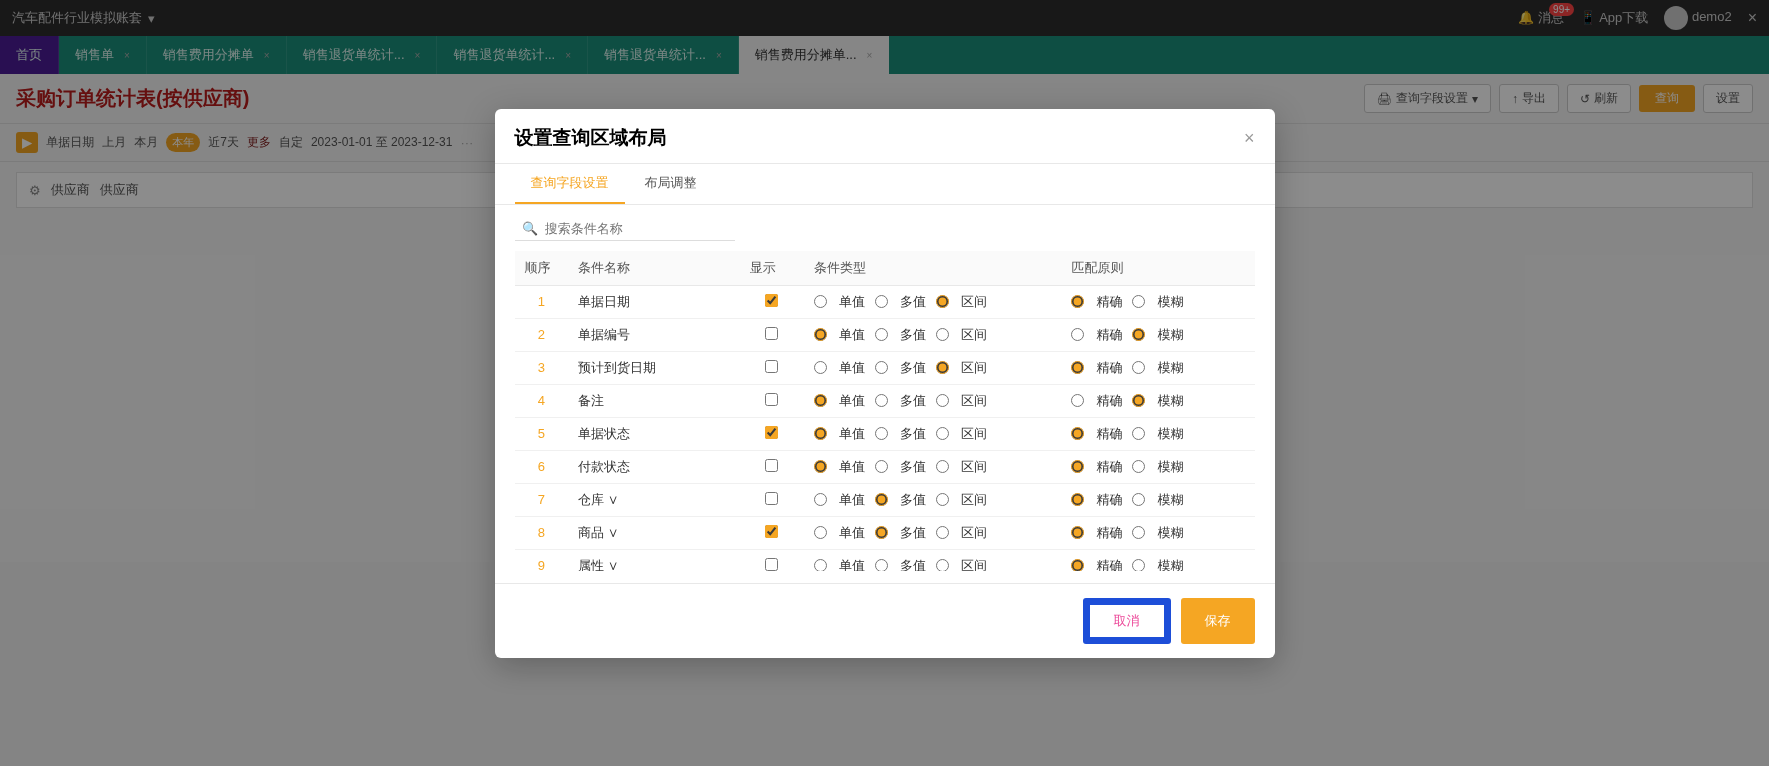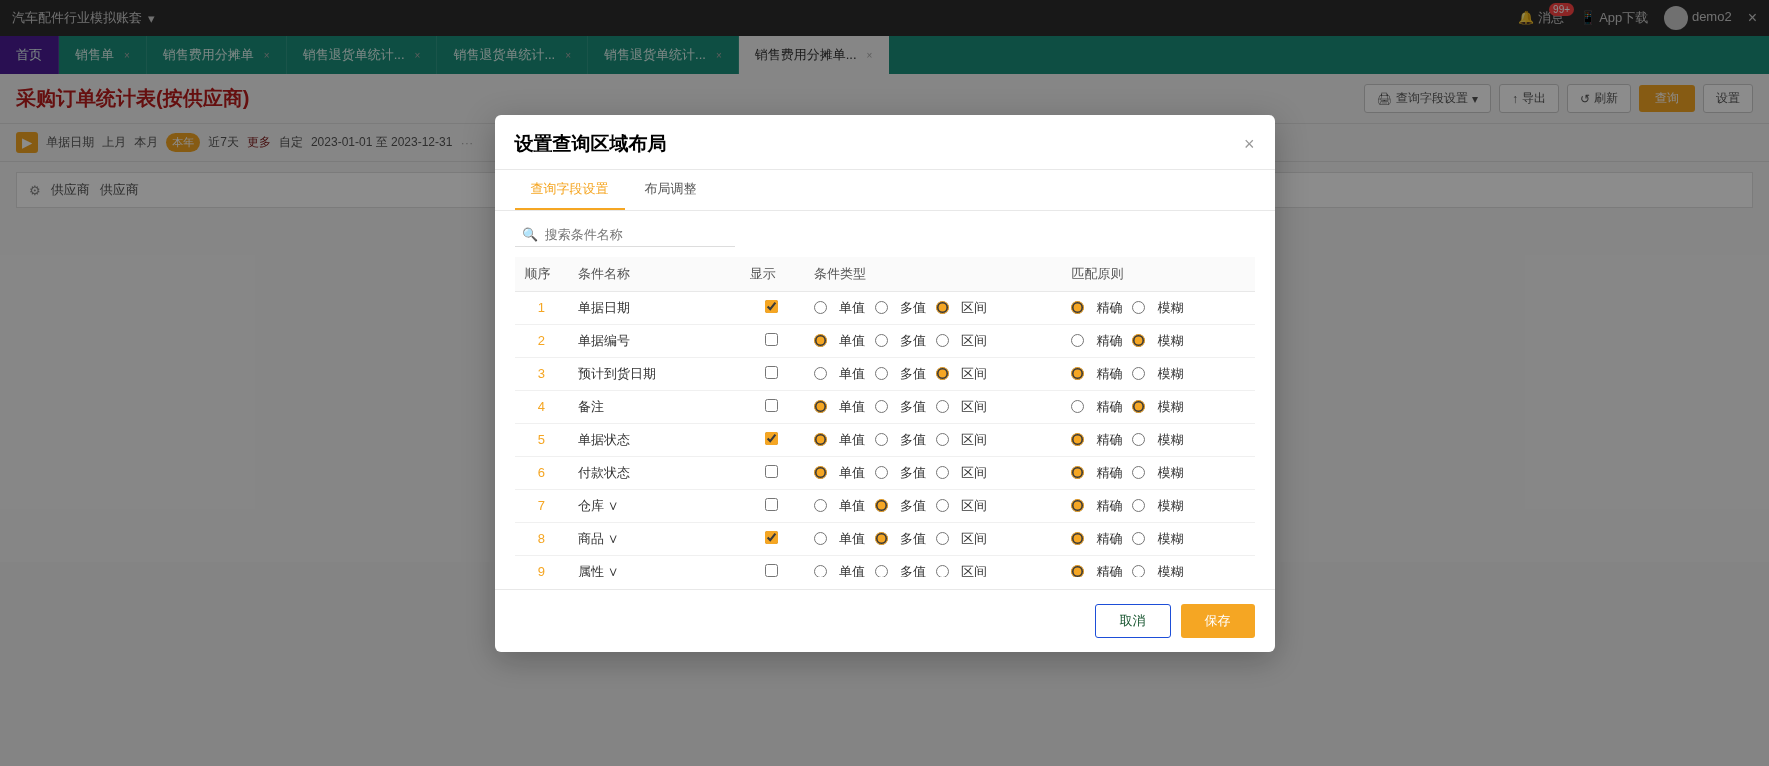--- a/index.html
+++ b/index.html
@@ -223,26 +223,26 @@
     
     .dialog-footer {
       padding: 14px 20px;
       border-top: 1px solid #e8e8e8;
       display: flex;
       justify-content: flex-end;
       gap: 10px;
     }
     .btn-cancel {
       padding: 7px 24px;
-      border: 1px solid #1d4ed8;
+      border: 7px solid #1d4ed8;
       background: white;
       border-radius: 3px;
       cursor: pointer;
       font-size: 13px;
-      color: #14532d;
+      color: #ec4899;
     }
     .btn-save {
       padding: 7px 24px;
       background: #f5a623;
       color: white;
       border: none;
       border-radius: 3px;
       cursor: pointer;
       font-size: 13px;
     }

